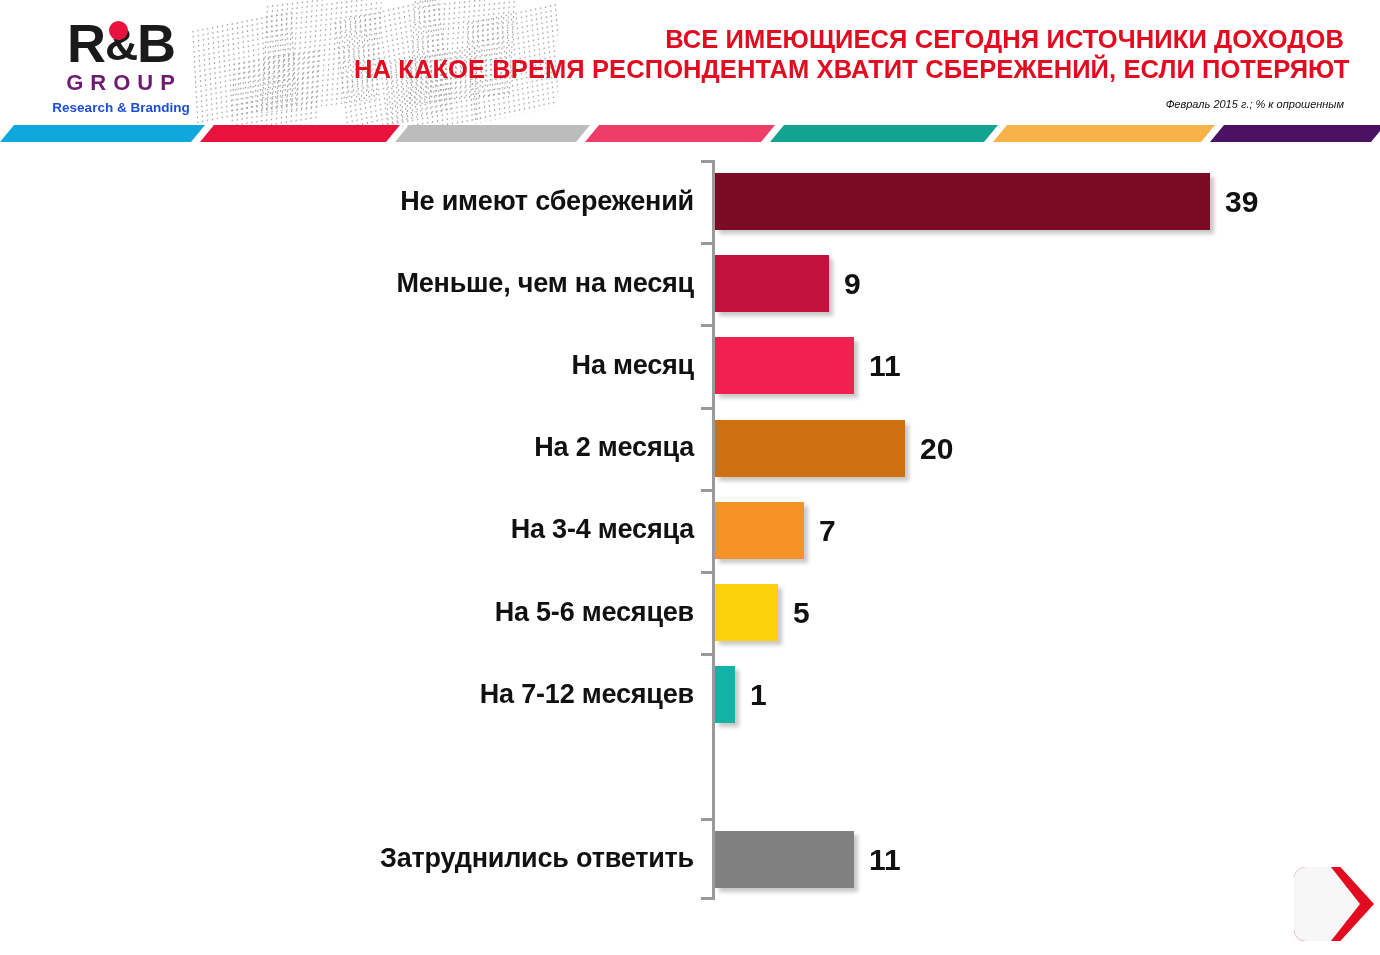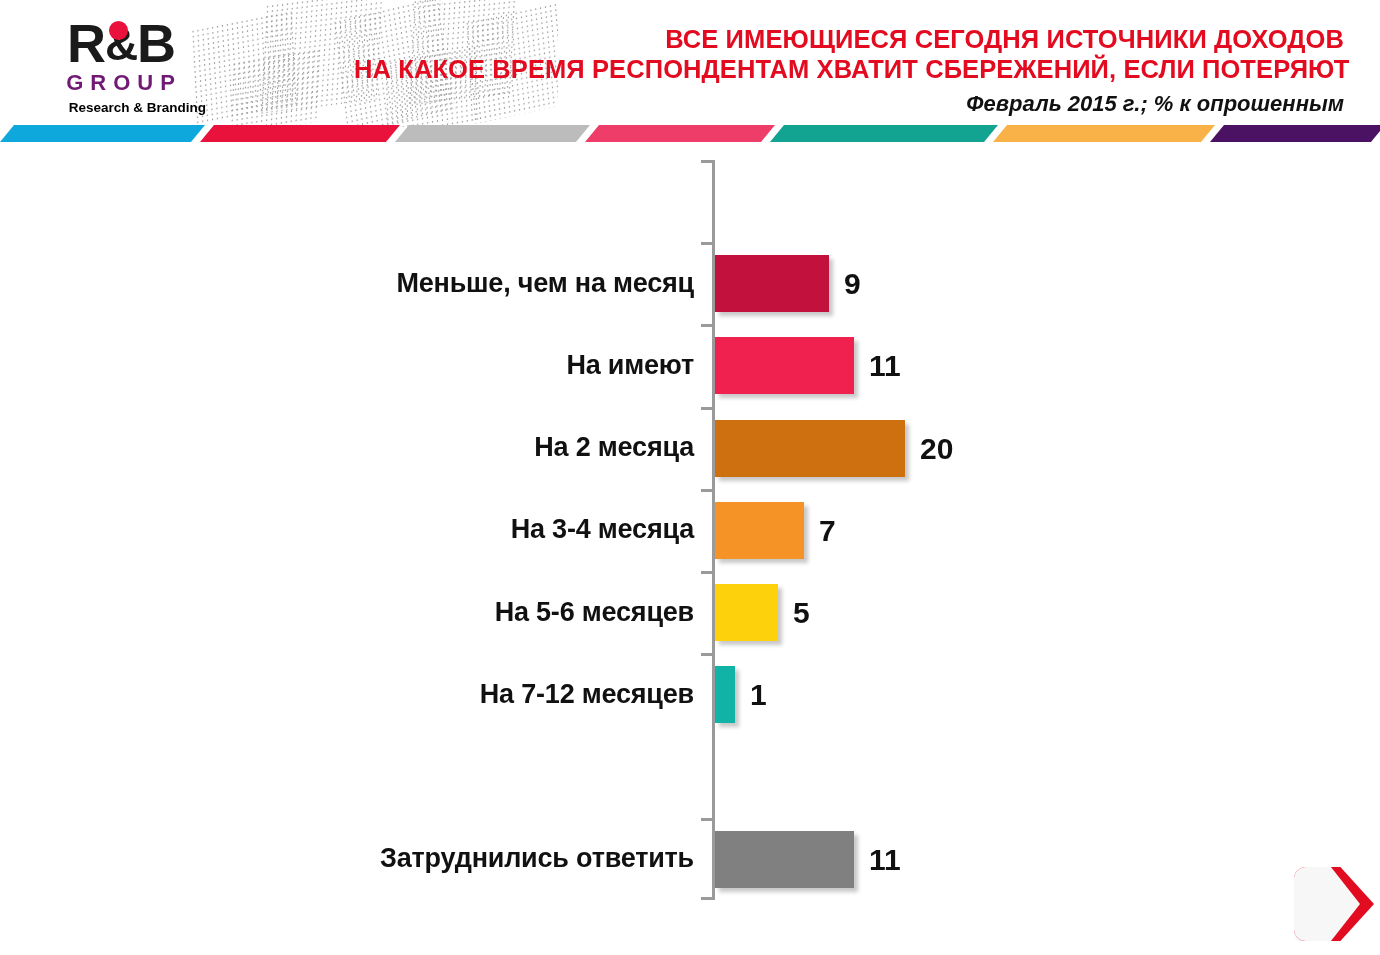--- a/index.html
+++ b/index.html
@@ -90,23 +90,22 @@
     line-height: 28px;
     letter-spacing: 7px;
     color: #701a75;
     margin-top: -2px;
     padding-left: 6px;
   }
   .logo-tag {
     font-weight: bold;
     font-size: 13.5px;
     line-height: 16px;
-    color: #000000;
+    color: #1d4ed8;
     margin-top: 3px;
-    text-align: right;
   }
 
   
   .title-block {
     position: absolute;
     right: 36px;
     top: 24px;
     width: 990px;
     text-align: right;
   }
@@ -115,23 +114,23 @@
     font-weight: bold;
     font-size: 25.5px;
     line-height: 30px;
     letter-spacing: 0.1px;
     white-space: nowrap;
     font-family: "Liberation Sans", sans-serif;
   }
   .subtitle {
     margin-top: 10px;
     color: #111111;
-    font-weight: bold;
+    font-weight: normal;
     font-style: italic;
-    font-size: 22px;
+    font-size: 11px;
     line-height: 20px;
     font-family: "Liberation Sans", sans-serif;
   }
 
   
   .stripes {
     position: absolute;
     left: 0;
     top: 125px;
     width: 1380px;
@@ -287,31 +286,39 @@
       <div class="stripe" style="left: 770px; width: 228px; background: rgb(19, 163, 145); clip-path: polygon(14px 0px, 100% 0px, calc(100% - 14px) 100%, 0px 100%);"></div>
       <div class="stripe" style="left: 993px; width: 222px; background: rgb(249, 178, 72); clip-path: polygon(14px 0px, 100% 0px, calc(100% - 14px) 100%, 0px 100%);"></div>
       <div class="stripe" style="left: 1210px; width: 175px; background: rgb(75, 18, 99); clip-path: polygon(14px 0px, 100% 0px, calc(100% - 14px) 100%, 0px 100%);"></div>
     </div>
 
   <div class="chart">
     <div class="axis-line"></div>
     <div class="axis-cap" style="top:18px"></div>
     <div class="axis-cap" style="top:755px"></div>
     <div class="rows" id="rows">
+        <div class="row" style="top: 0px;">
+          <div class="tick"></div>
+          <div class="row-label">Не имеют сбережений</div>
+          <div class="bar-wrap">
+            <div class="bar" style="background: rgb(123, 10, 37); width: 495px;"></div>
+            <div class="bar-value">39</div>
+          </div>
+        </div>
         <div class="row" style="top: 82.2px;">
           <div class="tick"></div>
           <div class="row-label">Меньше, чем на месяц</div>
           <div class="bar-wrap">
             <div class="bar" style="background: rgb(194, 17, 60); width: 114px;"></div>
             <div class="bar-value">9</div>
           </div>
         </div>
         <div class="row" style="top: 164.4px;">
           <div class="tick"></div>
-          <div class="row-label">На имеют</div>
+          <div class="row-label">На месяц</div>
           <div class="bar-wrap">
             <div class="bar" style="background: rgb(240, 33, 79); width: 139px;"></div>
             <div class="bar-value">11</div>
           </div>
         </div>
         <div class="row" style="top: 246.6px;">
           <div class="tick"></div>
           <div class="row-label">На 2 месяца</div>
           <div class="bar-wrap">
             <div class="bar" style="background: rgb(207, 112, 16); width: 190px;"></div>

